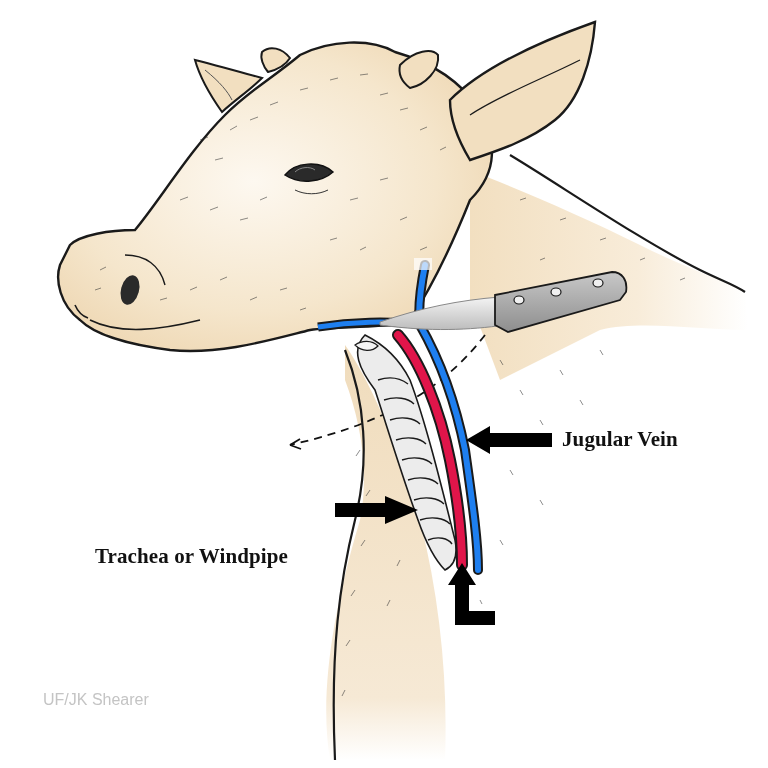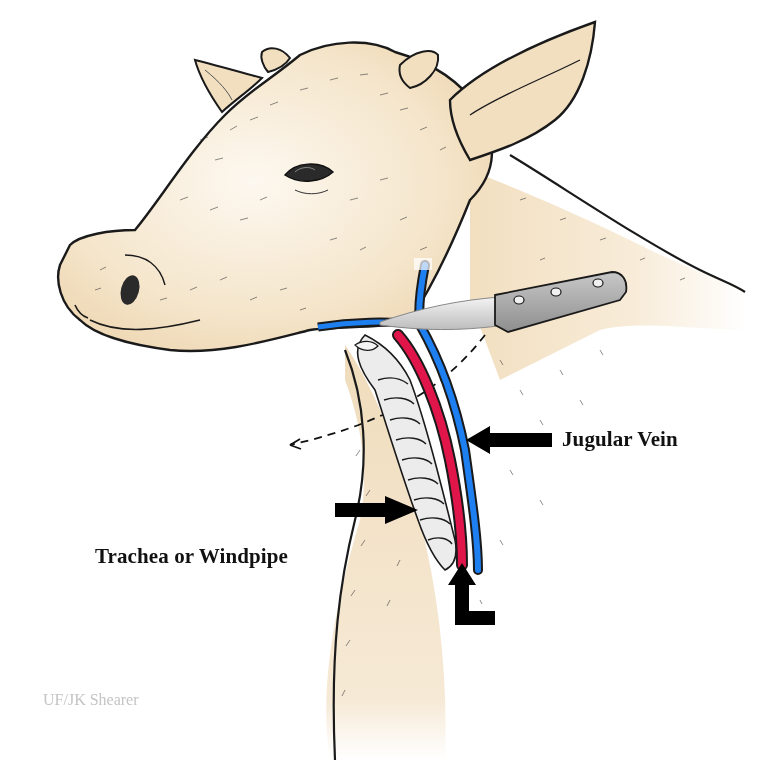--- a/index.html
+++ b/index.html
@@ -3,21 +3,21 @@
 <meta charset="utf-8">
 <style>
   html, body { margin:0; padding:0; background:#ffffff; }
   #stage { position:relative; width:768px; height:760px; overflow:hidden; background:#ffffff; }
   svg.illus { position:absolute; left:0; top:0; width:768px; height:768px; }
   .label {
     position:absolute; font-family:"Liberation Serif", "DejaVu Serif", serif;
     font-weight:bold; font-size:21px; color:#111111; white-space:nowrap; letter-spacing:0.1px;
   }
   .credit {
-    position:absolute; font-family:Liberation Serif, serif;
+    position:absolute; font-family:Liberation Sans, sans-serif;
     font-size:16px; color:#c4c4c4; white-space:nowrap;
   }
 </style>
 </head>
 <body>
 
 <div id="stage">
   <svg class="illus" viewBox="0 0 768 768">
     <defs>
       <radialGradient id="skinGrad" cx="45%" cy="45%" r="60%">

